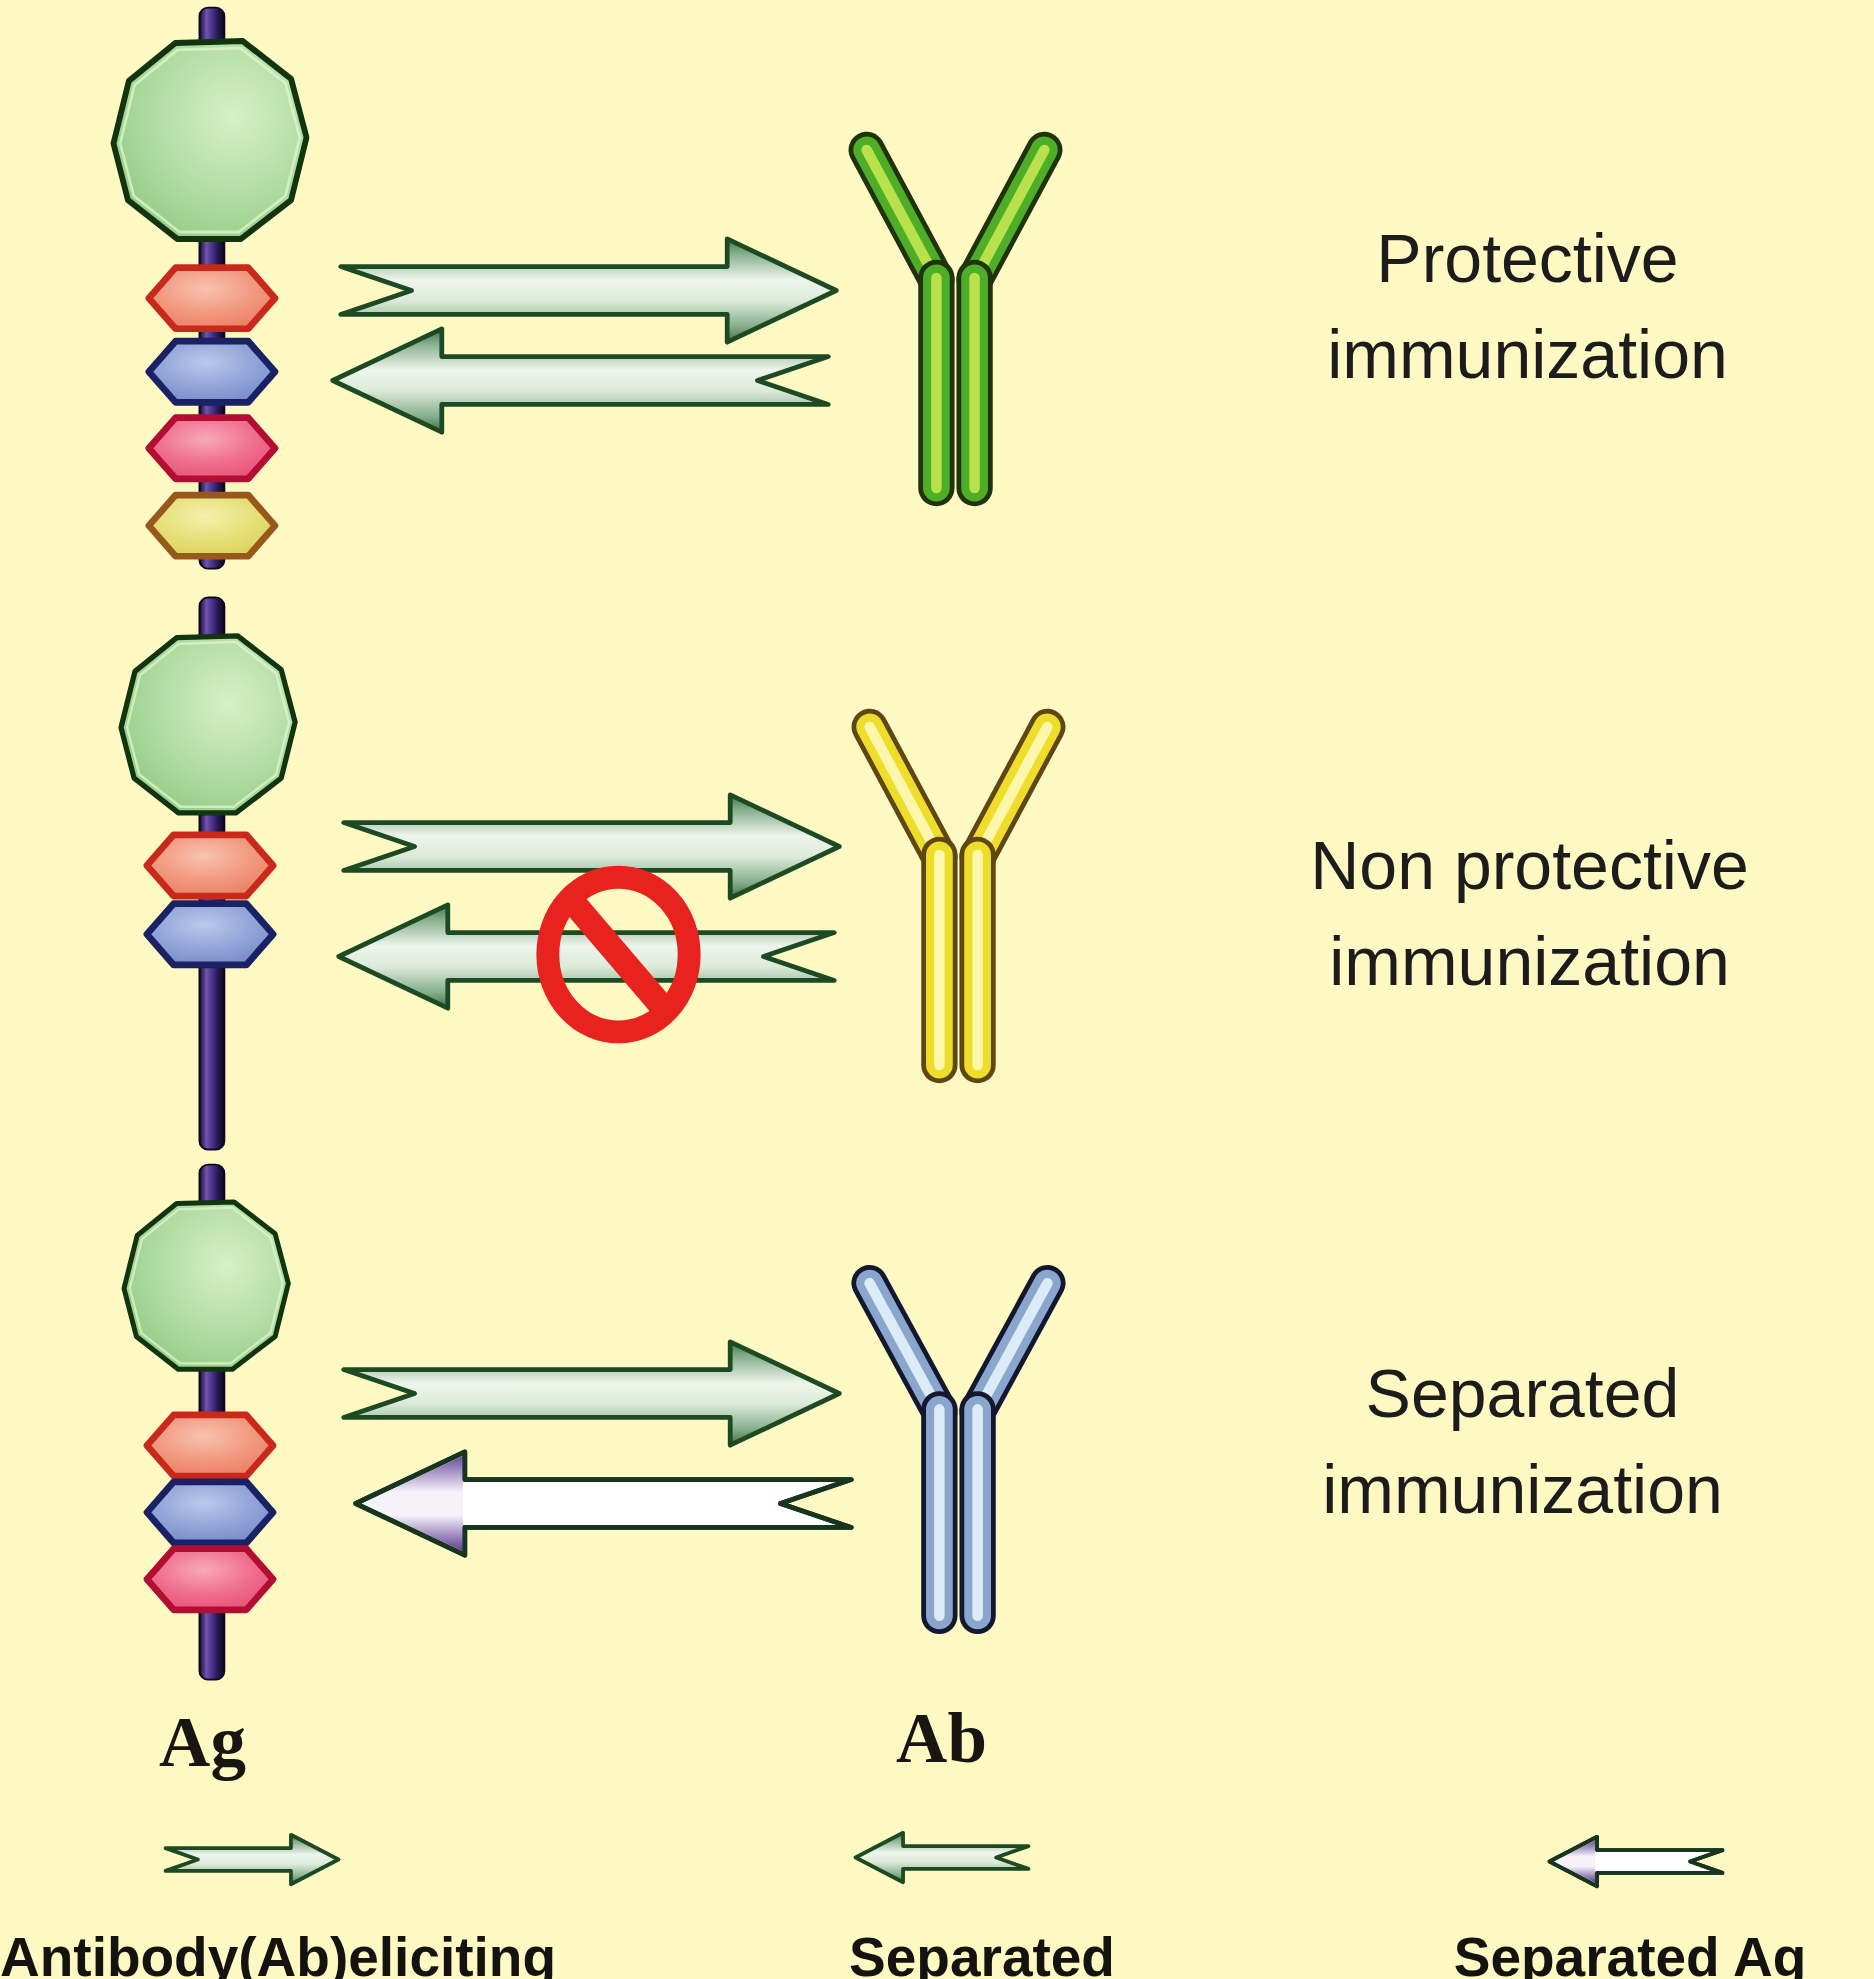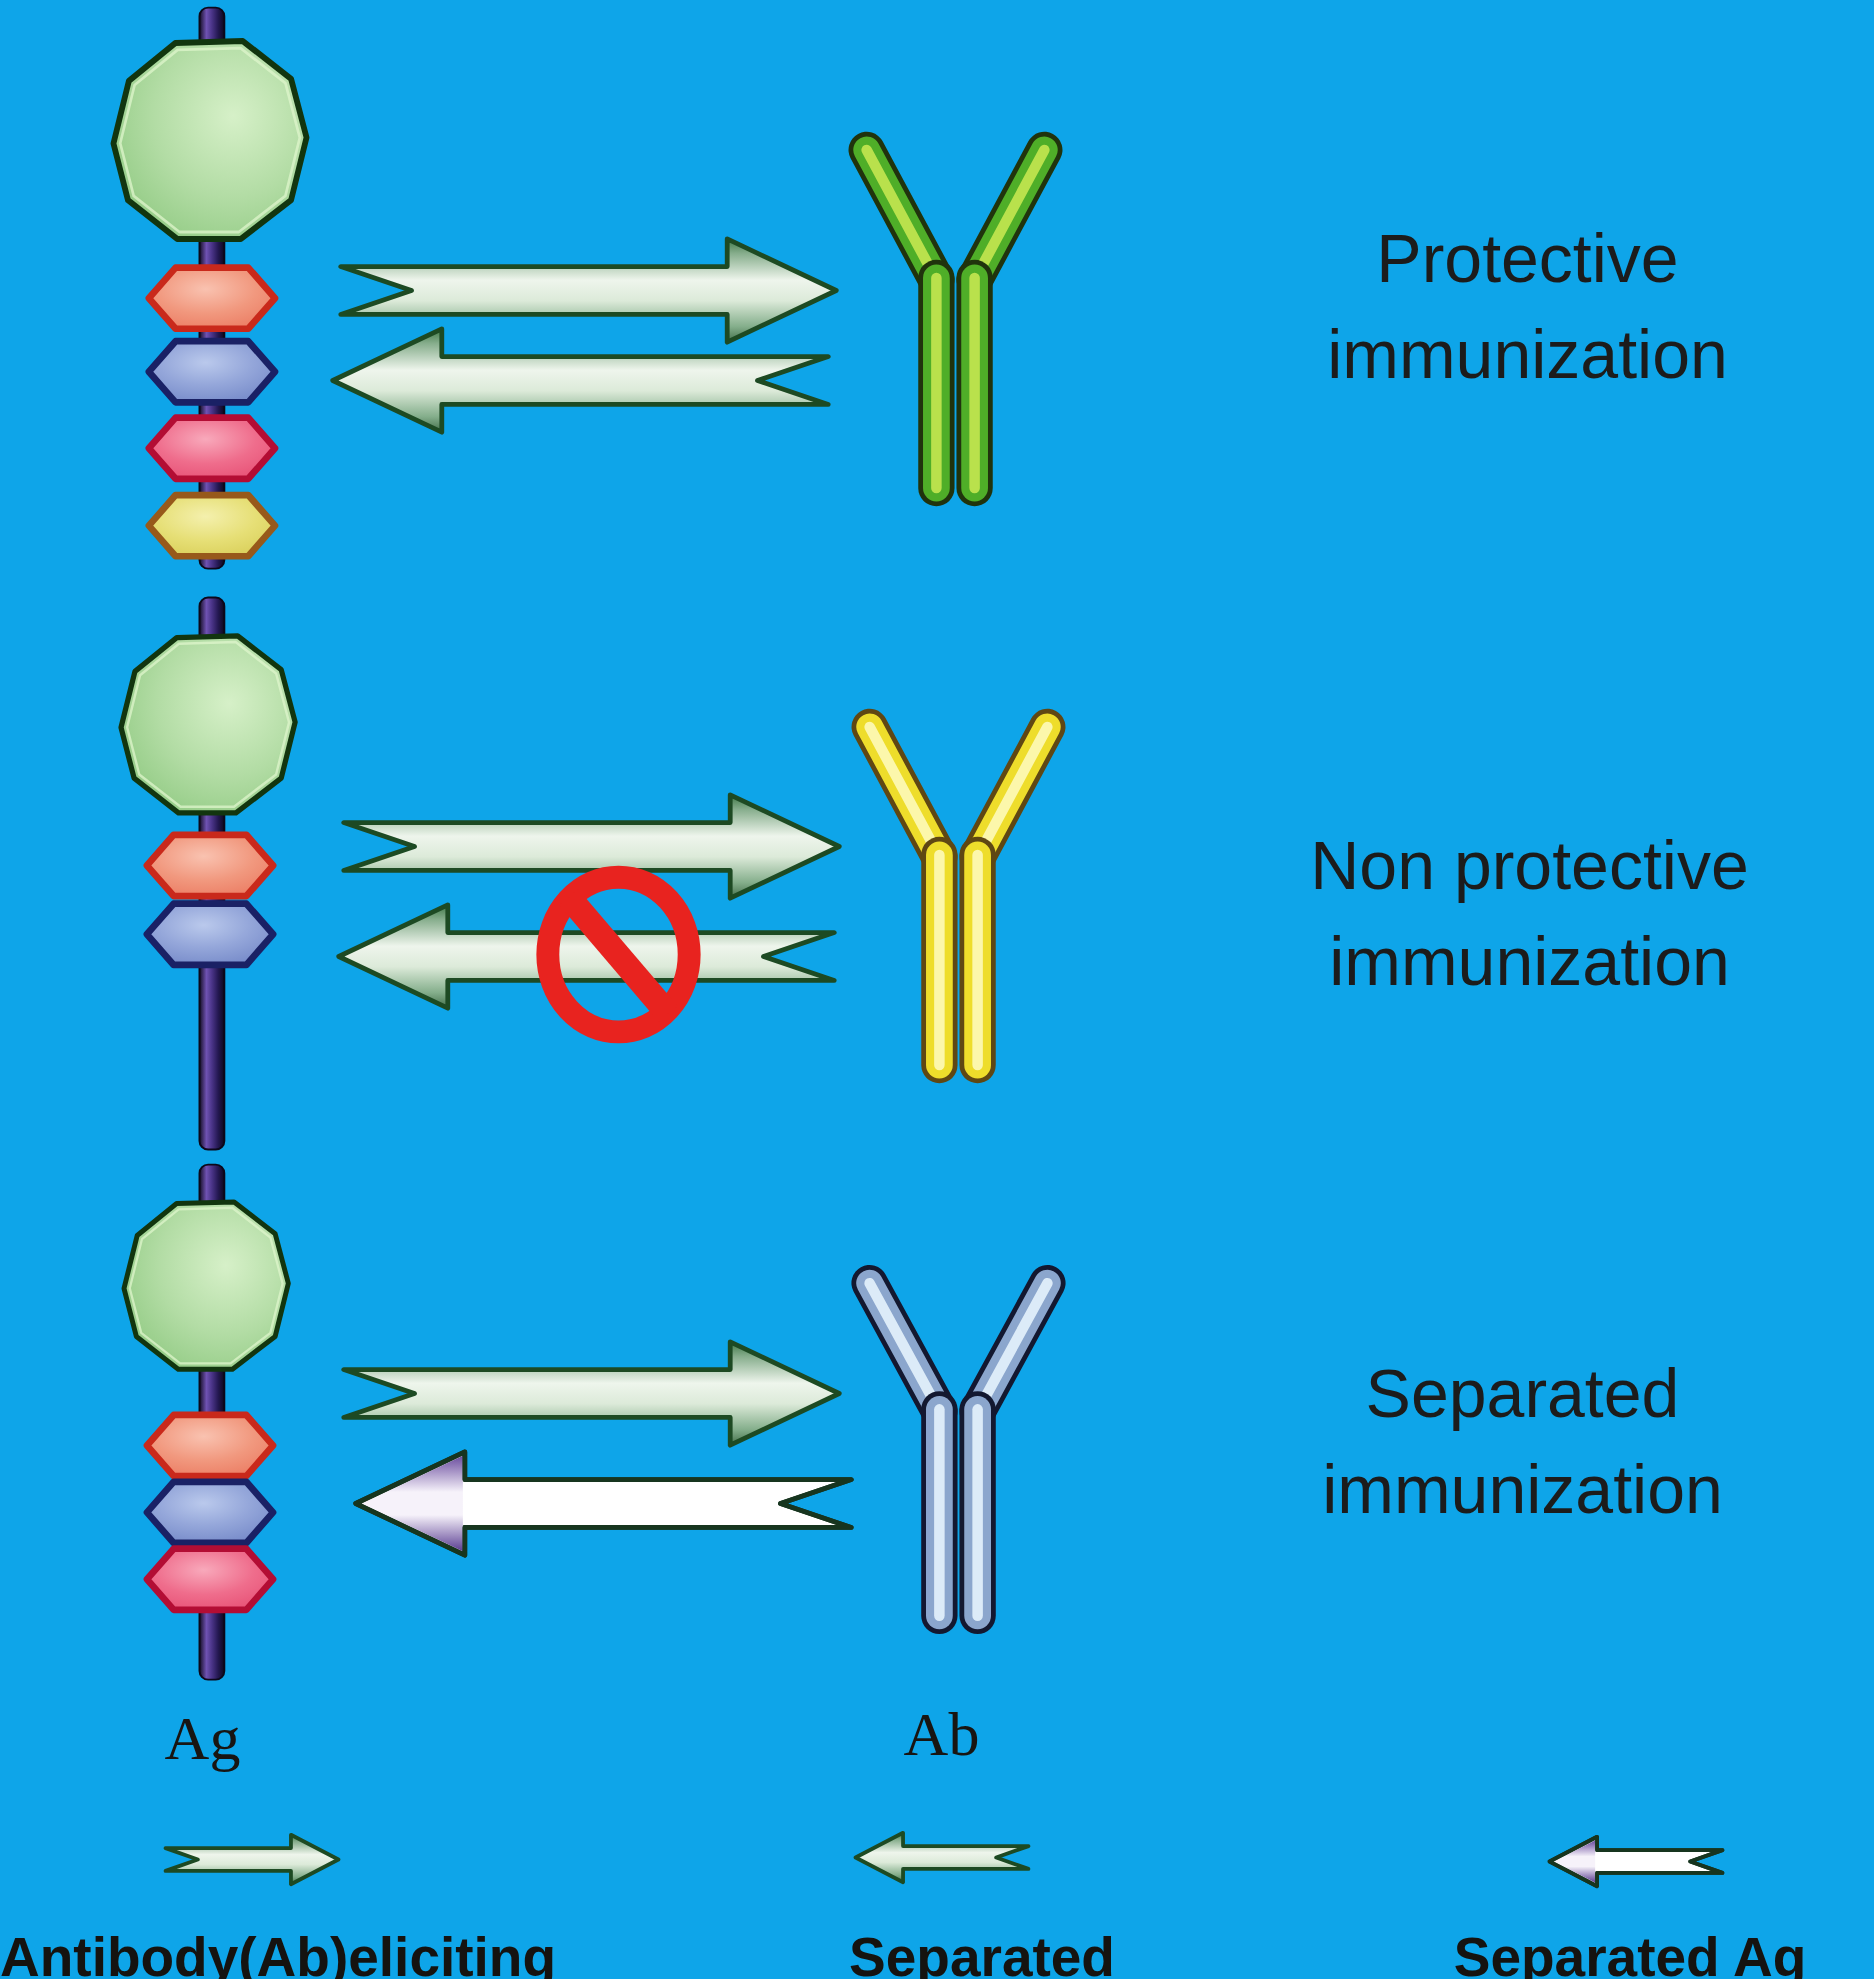--- a/index.html
+++ b/index.html
@@ -1,23 +1,23 @@
 <!DOCTYPE html>
 <html><head>
 <meta charset="utf-8">
 <style>
   html,body{margin:0;padding:0;background:#ffffff;}
-  .stage{position:relative;width:1874px;height:1980px;background:#0ea5e9;overflow:hidden;
+  .stage{position:relative;width:1874px;height:1980px;background:#fef9c3;overflow:hidden;
          font-family:"Liberation Sans",sans-serif;}
   .abs{position:absolute;}
   .row-label{position:absolute;width:765px;text-align:center;color:#1c1c1c;
              font-size:68px;line-height:96px;font-family:"Liberation Sans",sans-serif;}
   .row-label span{display:block;}
   .serif-big{position:absolute;width:229px;text-align:center;color:#181512;
-             font-family:"Liberation Serif",serif;font-weight:normal;font-size:62px;line-height:1;}
+             font-family:"Liberation Serif",serif;font-weight:bold;font-size:71px;line-height:1;}
   .legend-label{position:absolute;text-align:center;color:#151310;
                 font-family:Liberation Sans, sans-serif;font-weight:bold;font-size:55px;line-height:59px;margin-top:20px;}
   svg{display:block;}
   
   .limb-o{fill:none;stroke-linecap:round;stroke-width:38px;}
   .limb-m{fill:none;stroke-linecap:round;stroke-width:28px;}
   .limb-c{fill:none;stroke-linecap:round;stroke-width:11px;}
   .ab-green  .limb-o{stroke:#20330d;} .ab-green  .limb-m{stroke:#4fae28;} .ab-green  .limb-c{stroke:#b9e14c;}
   .ab-yellow .limb-o{stroke:#5f4713;} .ab-yellow .limb-m{stroke:#eedd2b;} .ab-yellow .limb-c{stroke:#fcf7ab;}
   .ab-blue   .limb-o{stroke:#131830;} .ab-blue   .limb-m{stroke:#8ba6cd;} .ab-blue   .limb-c{stroke:#dcebf8;}

